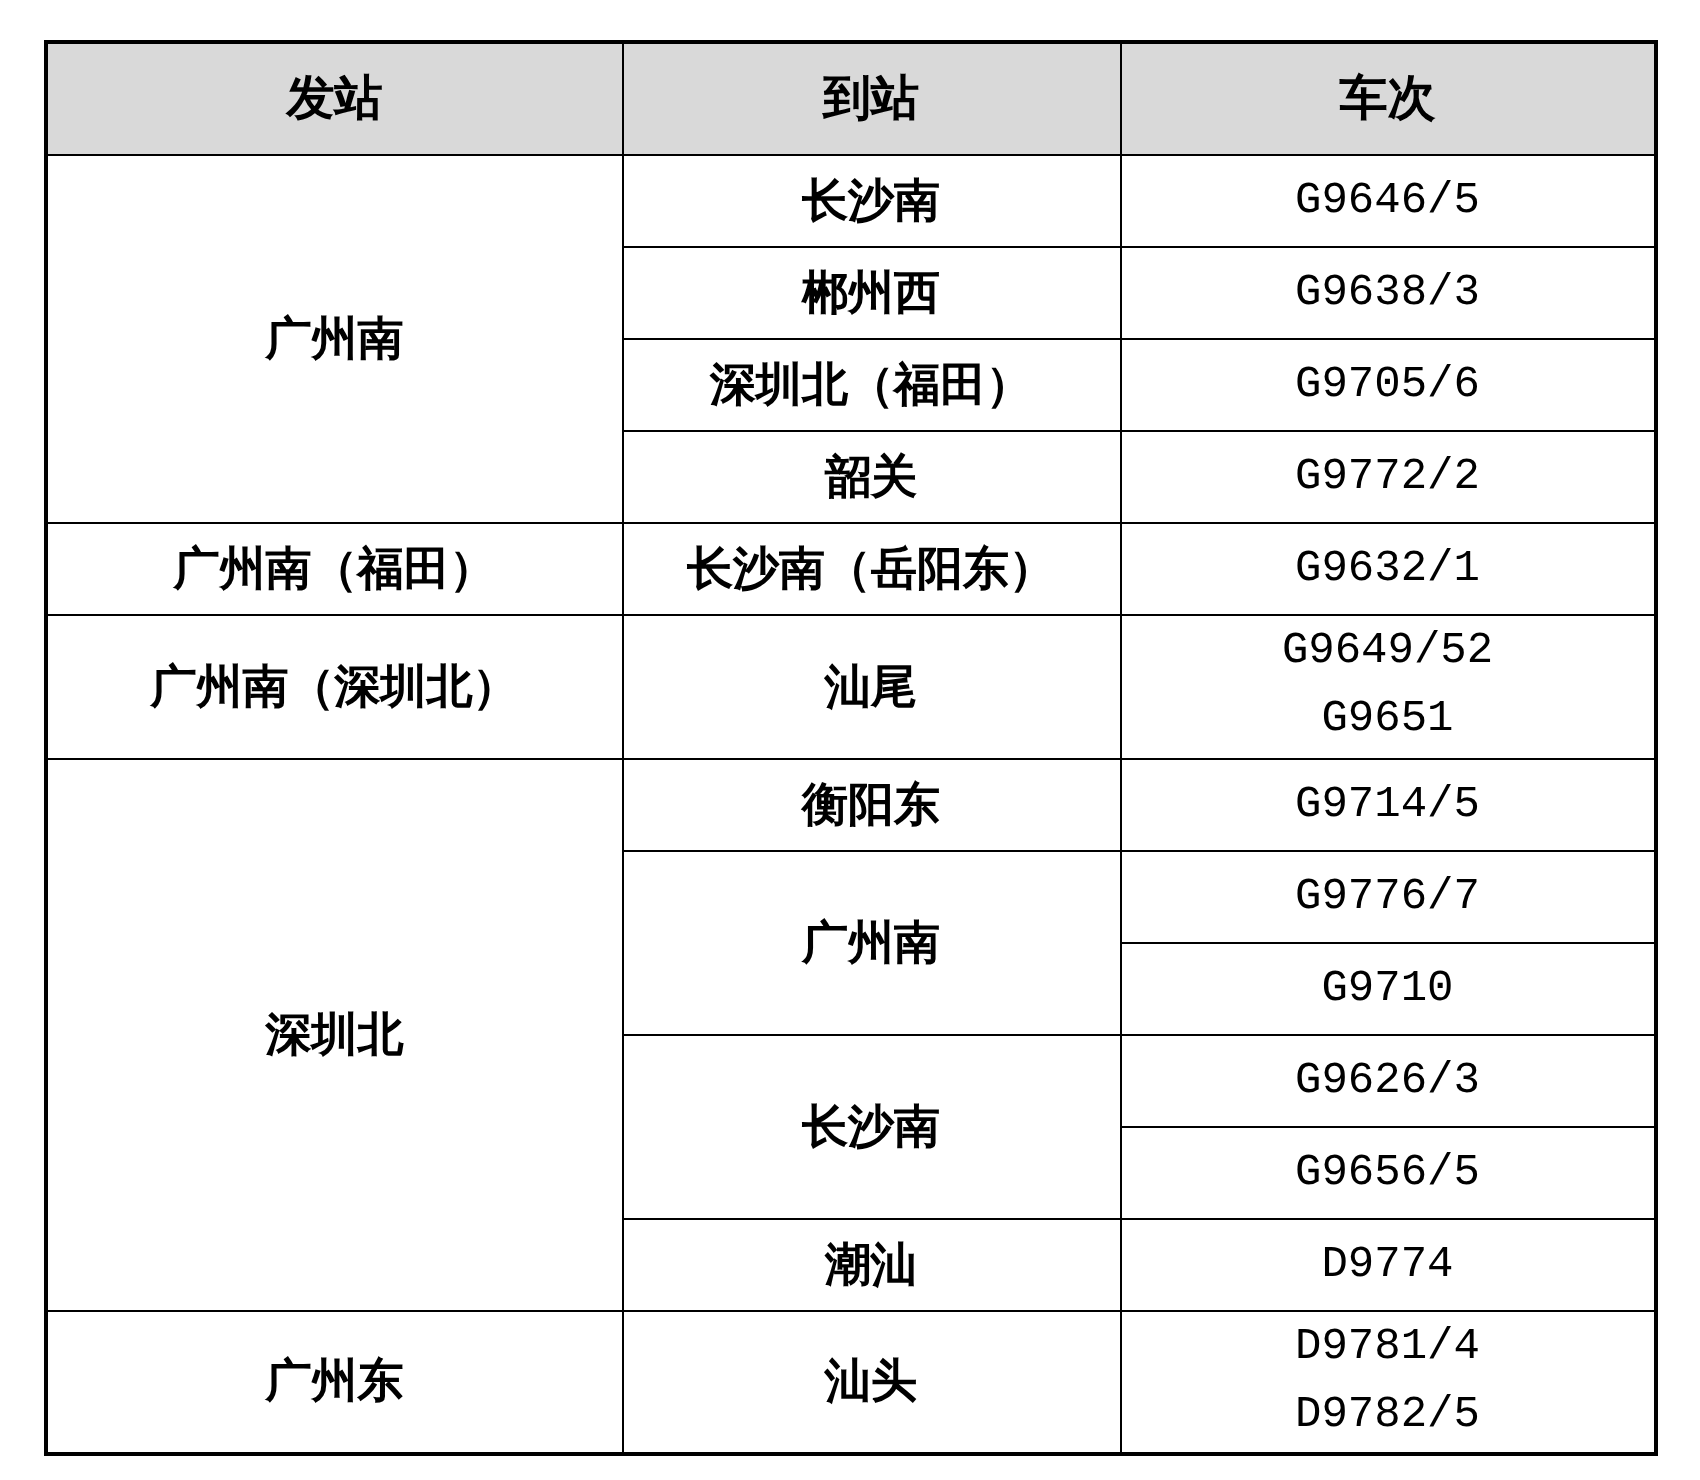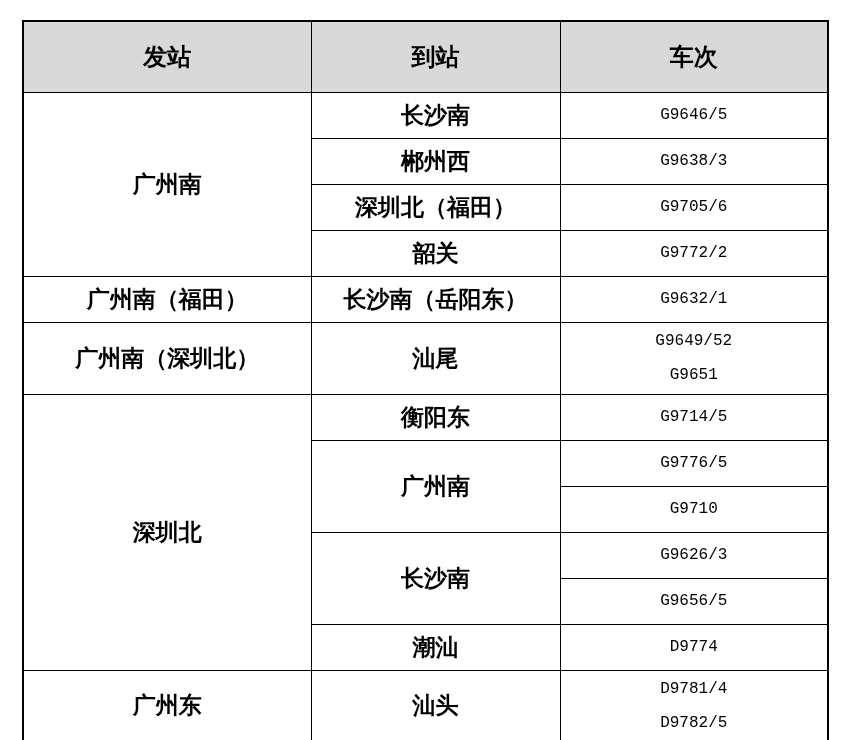--- a/index.html
+++ b/index.html
@@ -23,37 +23,37 @@
   }
   table.schedule th,
   table.schedule td {
     border: 1.5px solid #000000;
     text-align: center;
     vertical-align: middle;
     padding: 0;
     color: #000000;
     overflow: hidden;
   }
-  thead tr { height: 71px; margin-top: 17px; }
+  thead tr { height: 56px; margin-top: 17px; }
   tr.r-single { height: 46px; }
   tr.r-double { height: 72px; }
   th.col-header {
     background: #d9d9d9;
     font-family: "Liberation Serif", serif;
     font-size: 24px;
     font-weight: bold;
   }
   td.station {
     font-family: "Liberation Serif", serif;
     font-size: 23px;
     font-weight: bold;
   }
   td.train {
     font-family: "Liberation Mono", monospace;
-    font-size: 16px;
+    font-size: 22px;
     font-weight: normal;
     margin-left: 41px;
   }
   td.train .train-line {
     line-height: 34px;
   }
 </style>
 </head>
 <body>
 
@@ -102,21 +102,21 @@
           <div class="train-line">G9651</div>
         </td>
       </tr>
       <tr class="r-single">
         <td class="station" rowspan="6">深圳北</td>
         <td class="station">衡阳东</td>
         <td class="train">G9714/5</td>
       </tr>
       <tr class="r-single">
         <td class="station" rowspan="2">广州南</td>
-        <td class="train">G9776/5</td>
+        <td class="train">G9776/7</td>
       </tr>
       <tr class="r-single">
         <td class="train">G9710</td>
       </tr>
       <tr class="r-single">
         <td class="station" rowspan="2">长沙南</td>
         <td class="train">G9626/3</td>
       </tr>
       <tr class="r-single">
         <td class="train">G9656/5</td>

